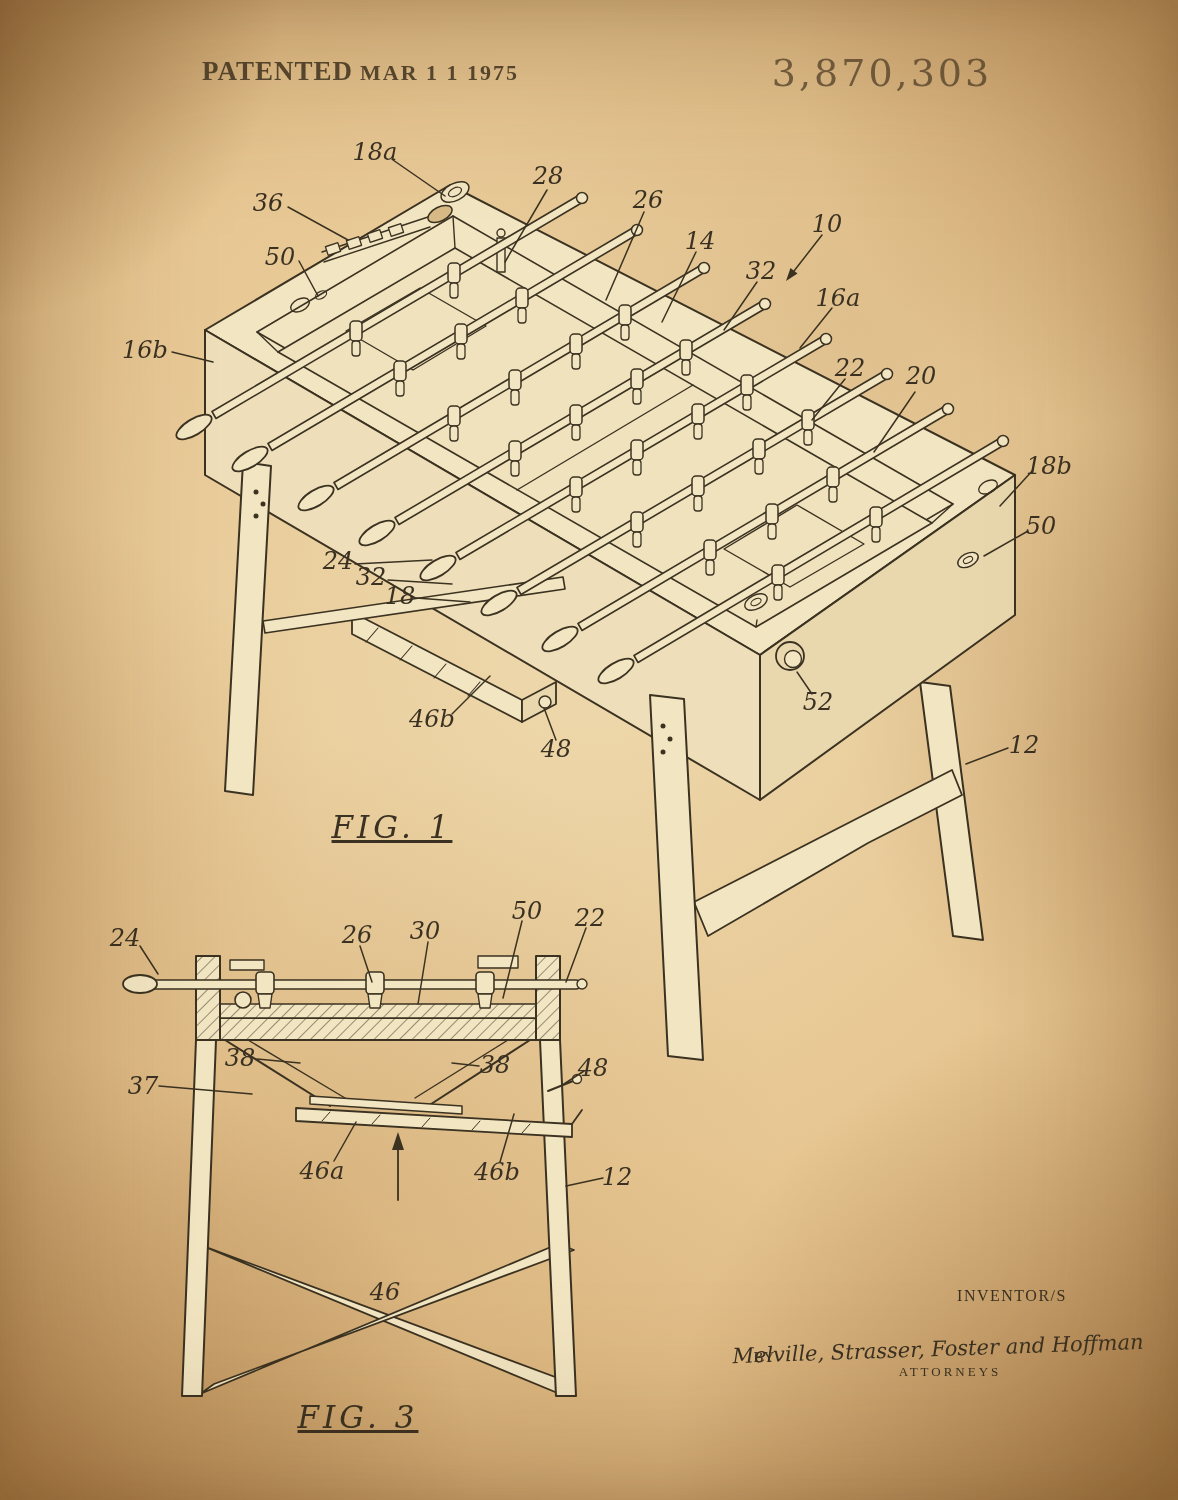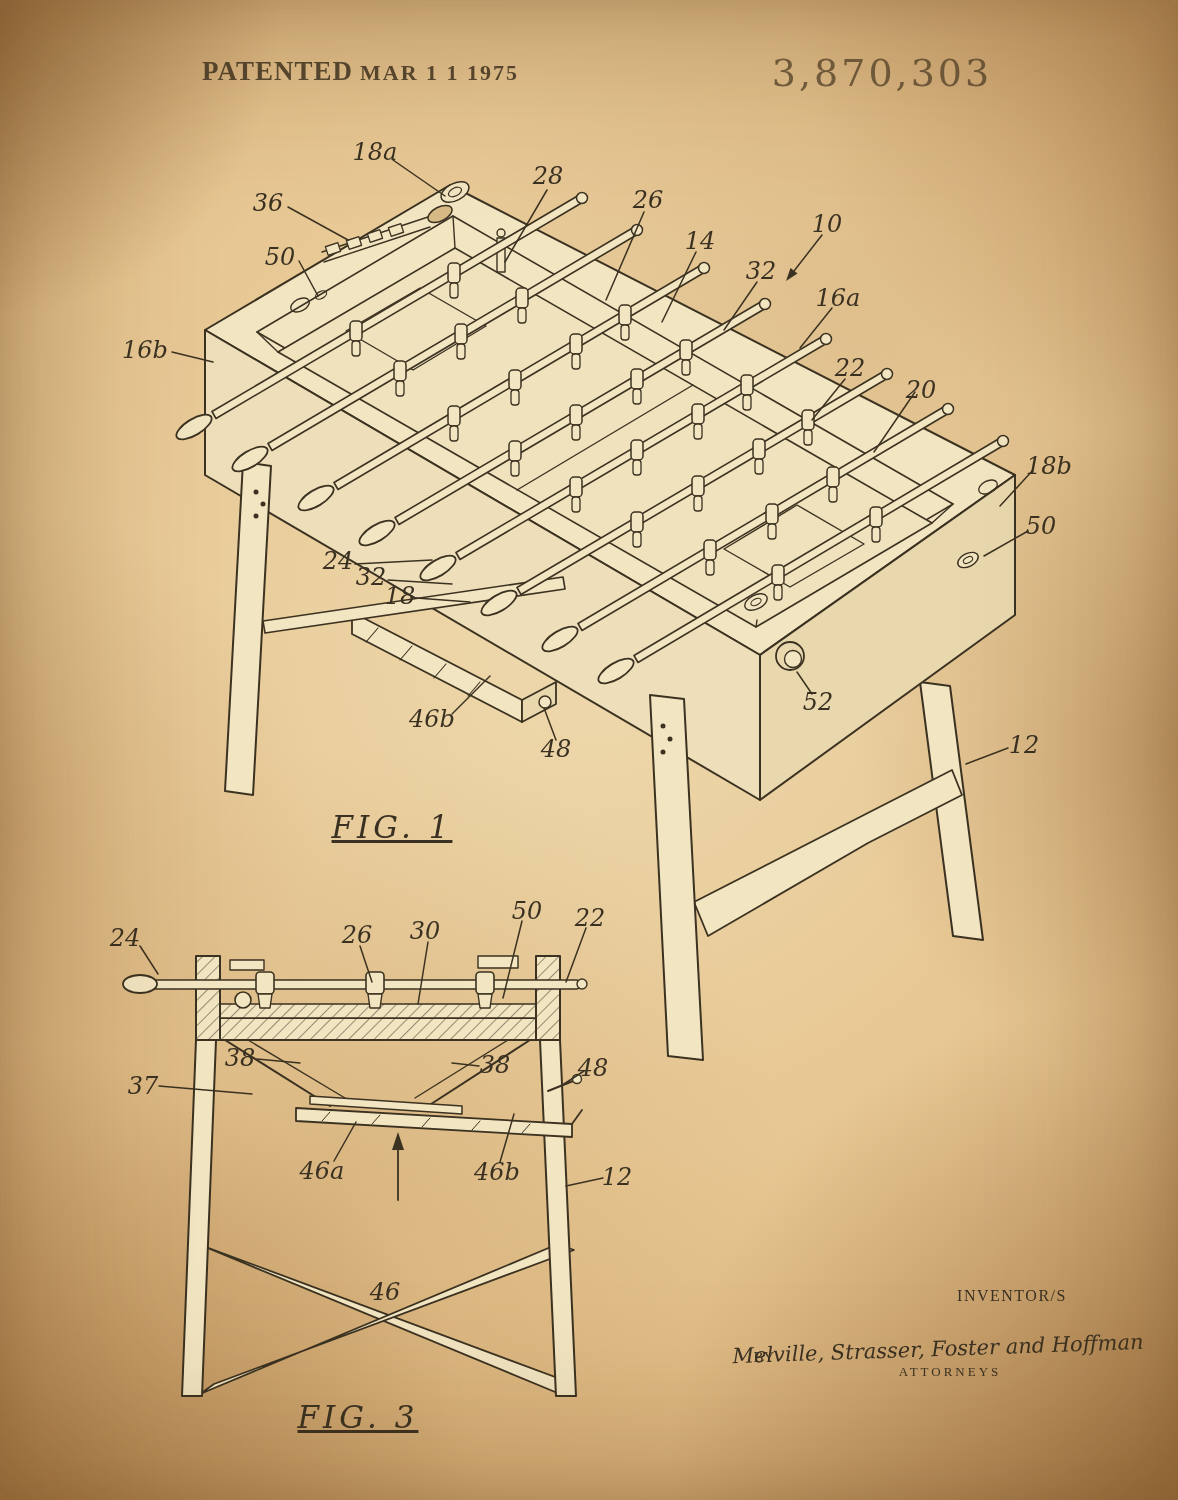--- a/index.html
+++ b/index.html
@@ -300,21 +300,21 @@
   <span class="ref" style="left:268px;top:203px">36</span>
   <span class="ref" style="left:280px;top:257px">50</span>
   <span class="ref" style="left:145px;top:350px">16b</span>
   <span class="ref" style="left:548px;top:176px">28</span>
   <span class="ref" style="left:648px;top:200px">26</span>
   <span class="ref" style="left:700px;top:241px">14</span>
   <span class="ref" style="left:827px;top:224px">10</span>
   <span class="ref" style="left:761px;top:271px">32</span>
   <span class="ref" style="left:838px;top:298px">16a</span>
   <span class="ref" style="left:850px;top:368px">22</span>
-  <span class="ref" style="left:921px;top:390px">20</span>
+  <span class="ref" style="left:921px;top:376px">20</span>
   <span class="ref" style="left:1049px;top:466px">18b</span>
   <span class="ref" style="left:1041px;top:526px">50</span>
   <span class="ref" style="left:338px;top:561px">24</span>
   <span class="ref" style="left:371px;top:577px">32</span>
   <span class="ref" style="left:400px;top:596px">18</span>
   <span class="ref" style="left:432px;top:719px">46b</span>
   <span class="ref" style="left:556px;top:749px">48</span>
   <span class="ref" style="left:818px;top:702px">52</span>
   <span class="ref" style="left:1024px;top:745px">12</span>
   <div class="figcap" style="left:392px;top:827px">FIG. 1</div>

